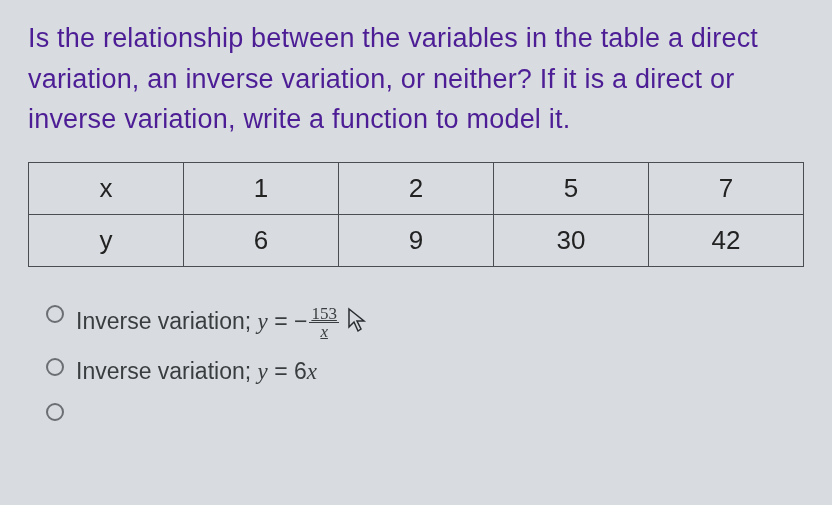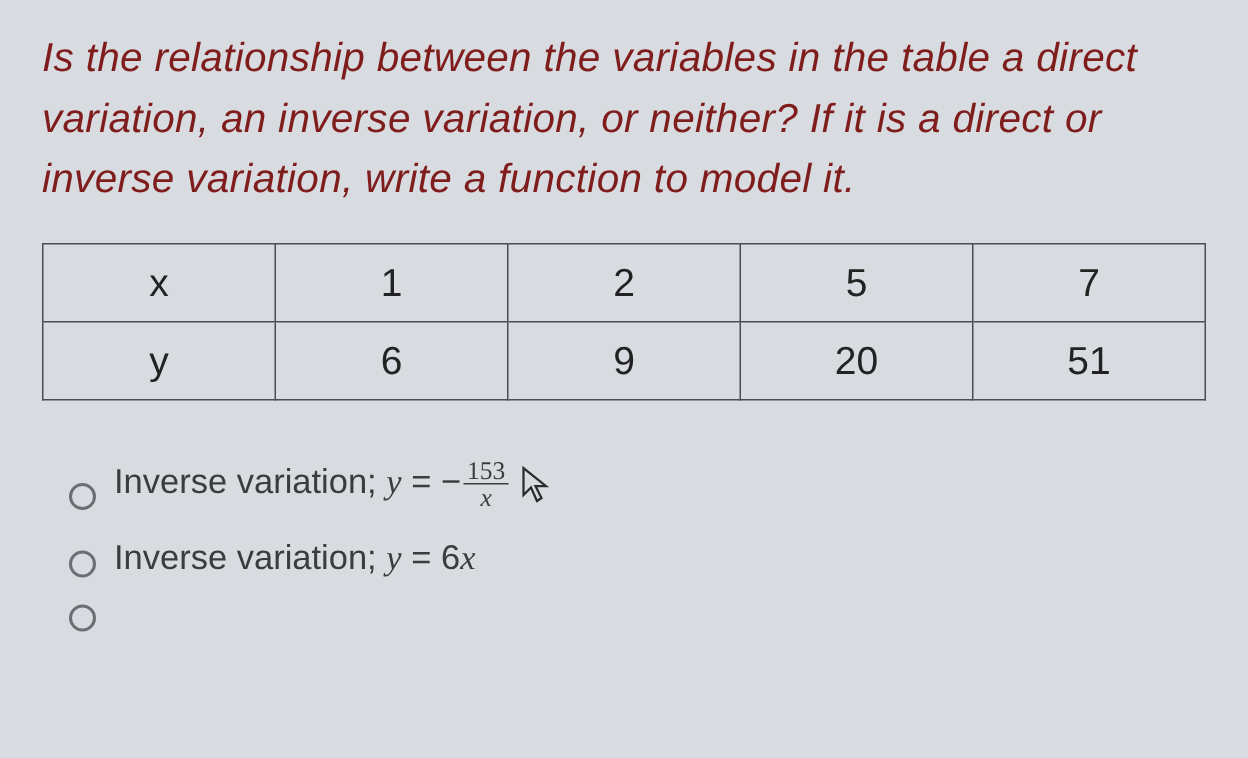--- a/index.html
+++ b/index.html
@@ -10,44 +10,43 @@
       font-family: -apple-system, BlinkMacSystemFont, "Segoe UI", Arial, sans-serif;
       color: #2a2d30;
       padding: 18px 28px;
       overflow: hidden;
       position: relative;
     }
     .question {
       font-size: 27px;
       line-height: 1.5;
       font-weight: 400;
-      color: #7f1d1d;
+      color: #4c1d95;
       margin-bottom: 22px;
       letter-spacing: 0.2px;
-      font-style: italic;
     }
     table.data {
       width: 100%;
       border-collapse: collapse;
       margin-bottom: 38px;
       background: #d8dce0;
     }
     table.data td {
       border: 1.5px solid #4a4e52;
       text-align: center;
       padding: 10px 0;
       font-size: 26px;
       font-weight: 400;
       color: #222;
       width: 20%;
     }
     .options { padding-left: 18px; }
     .option {
       display: flex;
-      align-items: flex-end;
+      align-items: flex-start;
       font-size: 23px;
       color: #3a3d3f;
       margin-bottom: 18px;
       gap: 12px;
       position: relative;
     }
     .radio {
       width: 18px; height: 18px;
       border: 2px solid #6b6f74;
       border-radius: 50%;
@@ -58,20 +57,21 @@
     .frac {
       display: inline-flex;
       flex-direction: column;
       align-items: center;
       vertical-align: middle;
       font-size: 17px;
       line-height: 1;
       font-style: normal;
       font-family: "Times New Roman", serif;
       margin: 0 2px;
+      text-decoration: underline;
     }
     .frac .num { border-bottom: 1.5px solid #3a3d3f; padding: 0 2px; }
     .frac .den { padding: 0 2px; font-style: italic; }
     .cursor {
       position: relative;
       left: -6px;
       top: 2px;
     }
     .cursor svg { width: 20px; height: 26px; }
   </style>
@@ -86,22 +86,22 @@
     <td>x</td>
     <td>1</td>
     <td>2</td>
     <td>5</td>
     <td>7</td>
   </tr>
   <tr>
     <td>y</td>
     <td>6</td>
     <td>9</td>
-    <td>20</td>
-    <td>51</td>
+    <td>30</td>
+    <td>42</td>
   </tr>
 </tbody>
   </table>
 
 <div class="options">
 
   <div class="option">
     <span class="radio"></span>
     <span>
       <span>Inverse variation; </span><span class="math">y</span><span> = −</span><span class="frac">

